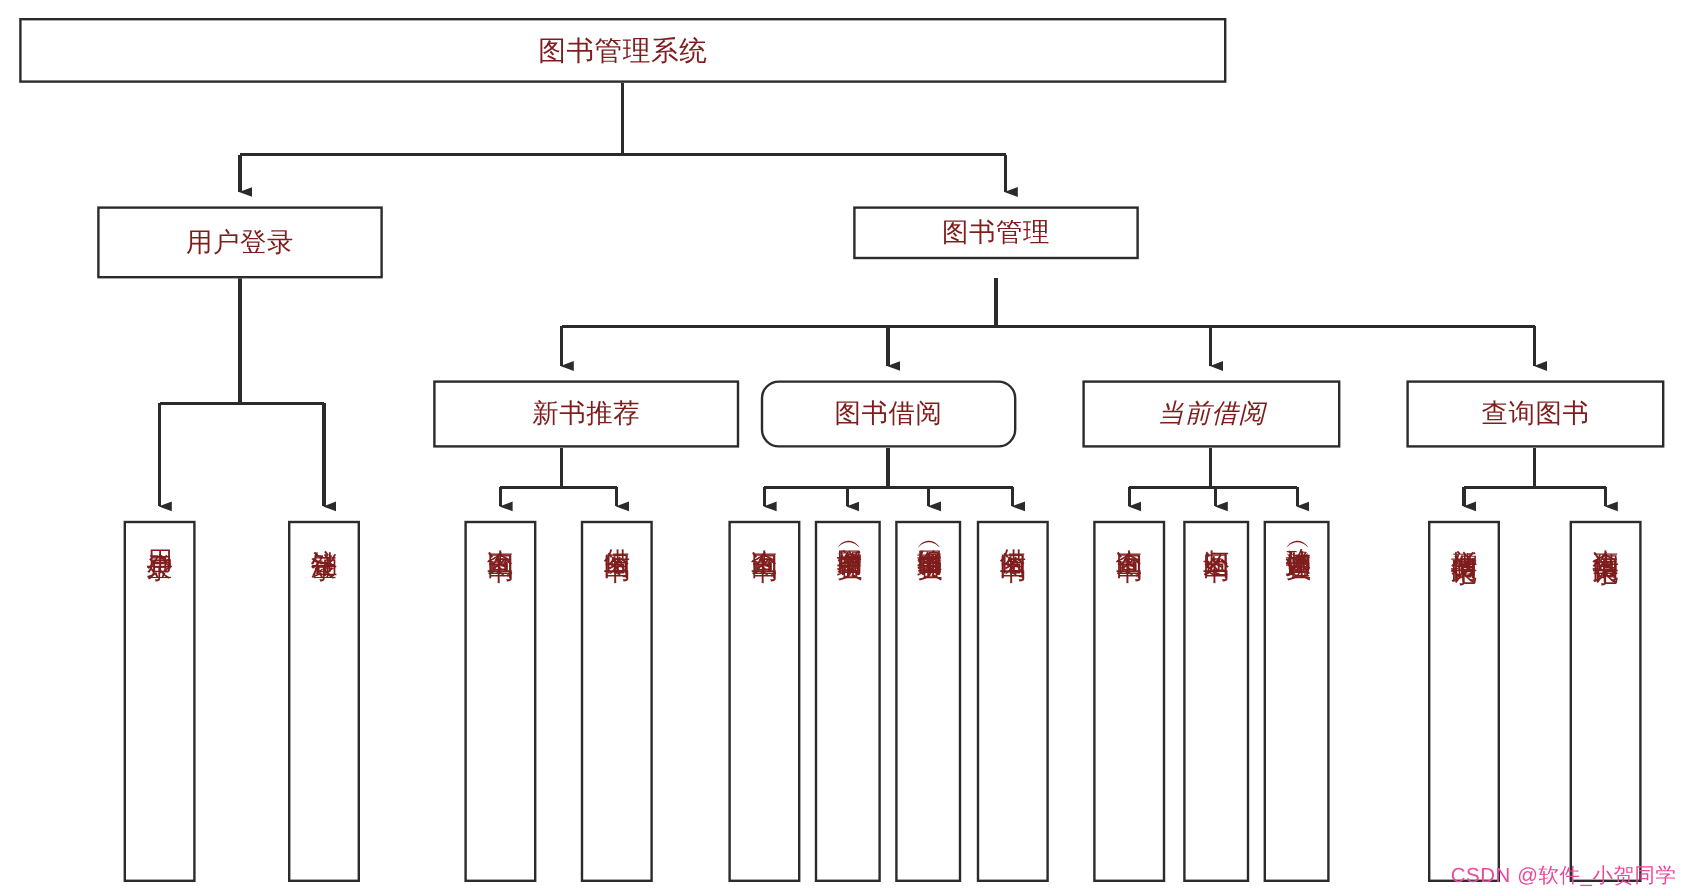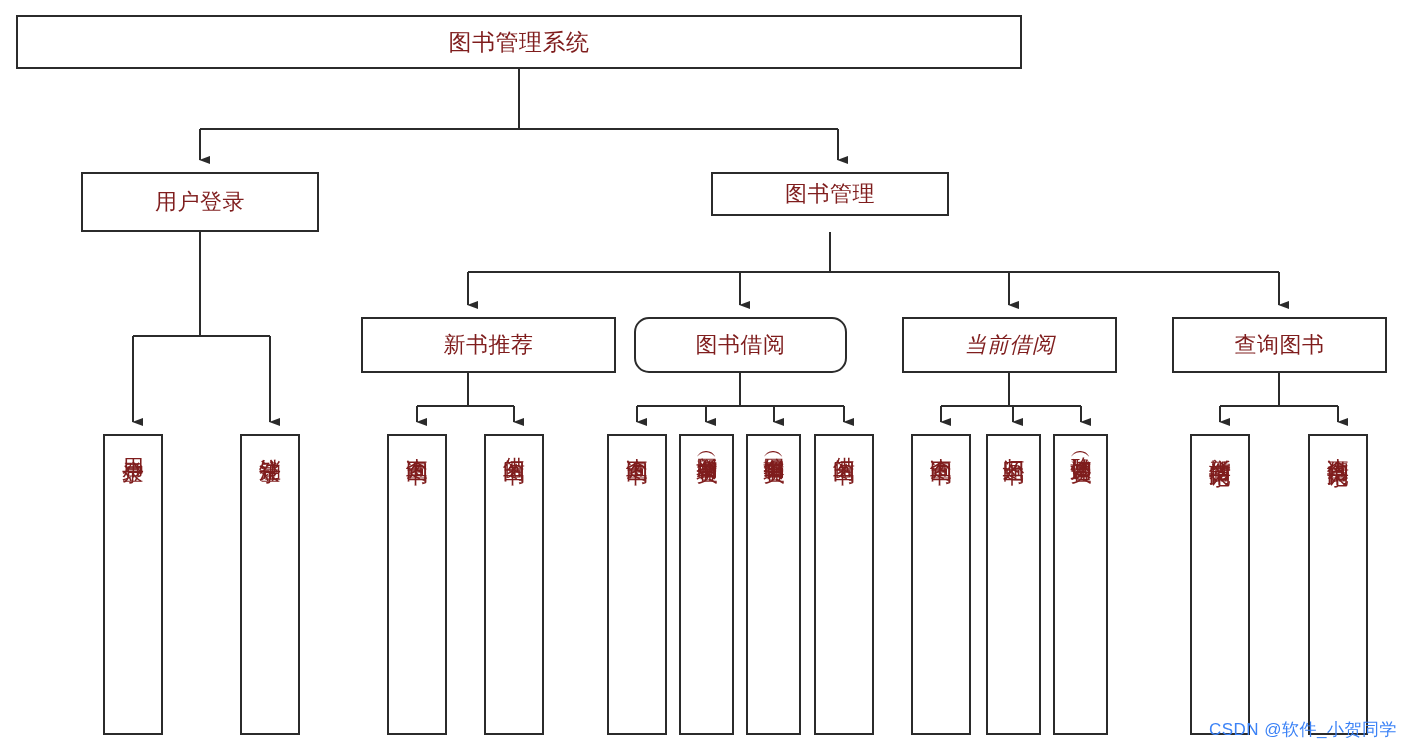--- a/index.html
+++ b/index.html
@@ -68,21 +68,21 @@
   }
   .node.leaf.tall-text .node-label {
     font-size: 21px;
     letter-spacing: 1px;
   }
   #watermark {
     position: absolute;
     right: 8px;
     bottom: 6px;
     font-size: 17px;
-    color: #3b82f6;
+    color: #ec4899;
     letter-spacing: 0.5px;
     white-space: nowrap;
   }
 </style>
 </head>
 <body>
 
 <div id="diagram-canvas">
 
   <svg id="edge-layer" viewBox="0 0 1405 747" width="1405" height="747" xmlns="http://www.w3.org/2000/svg">

